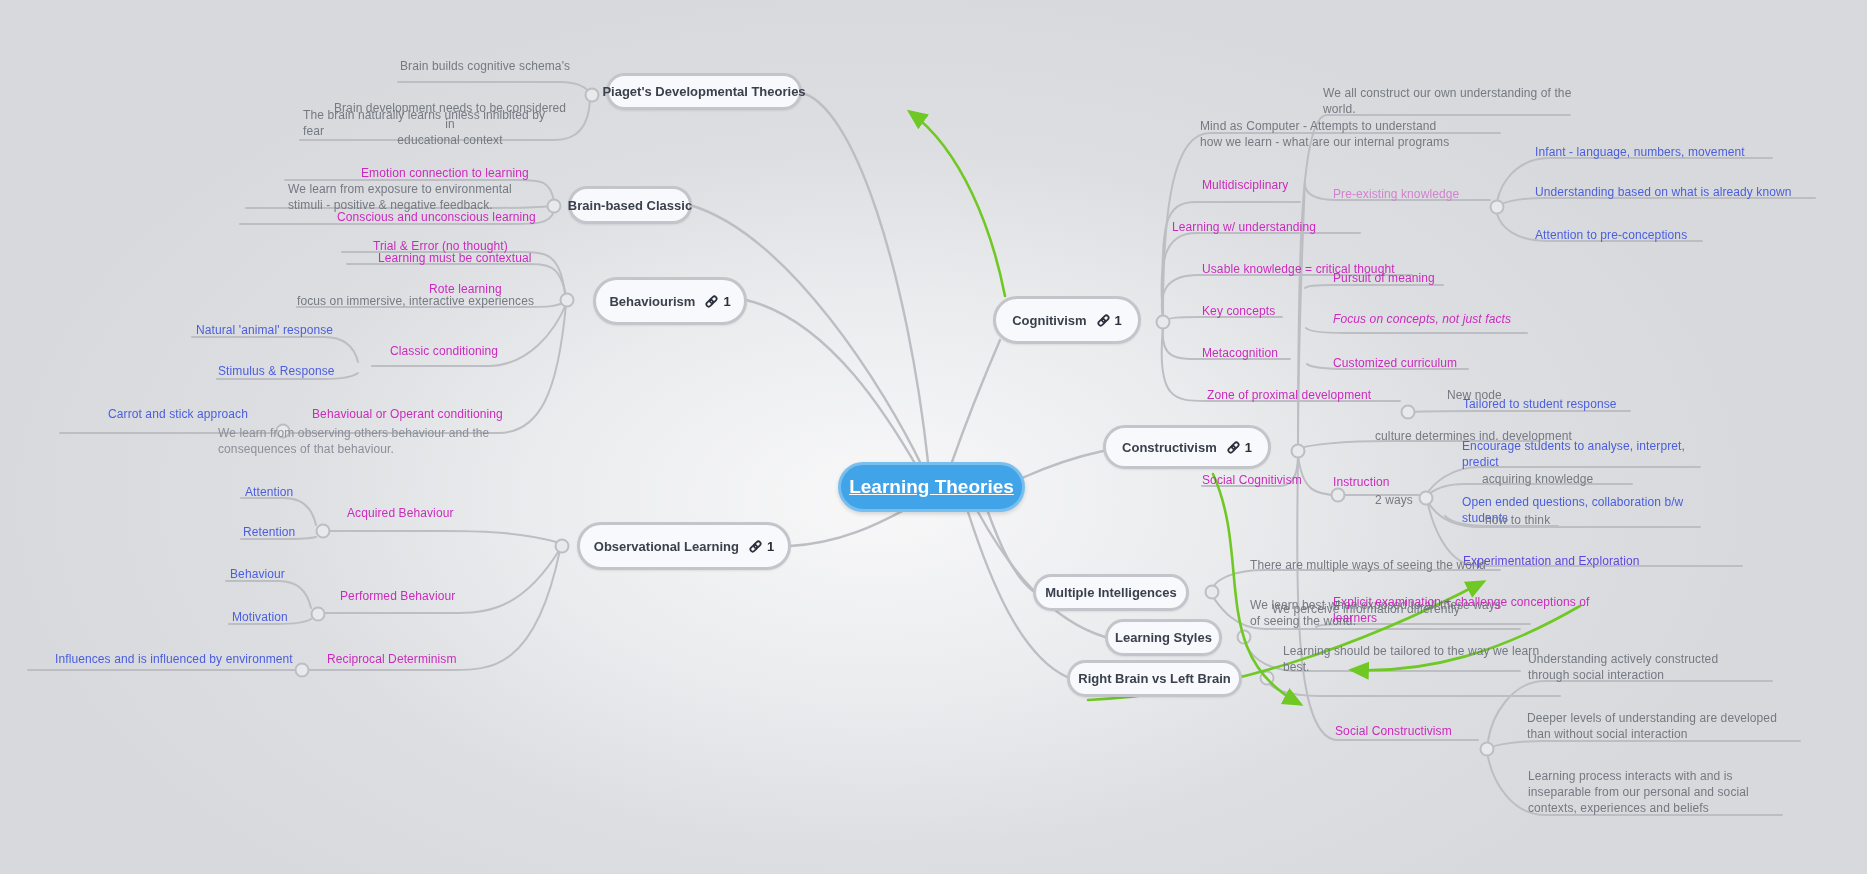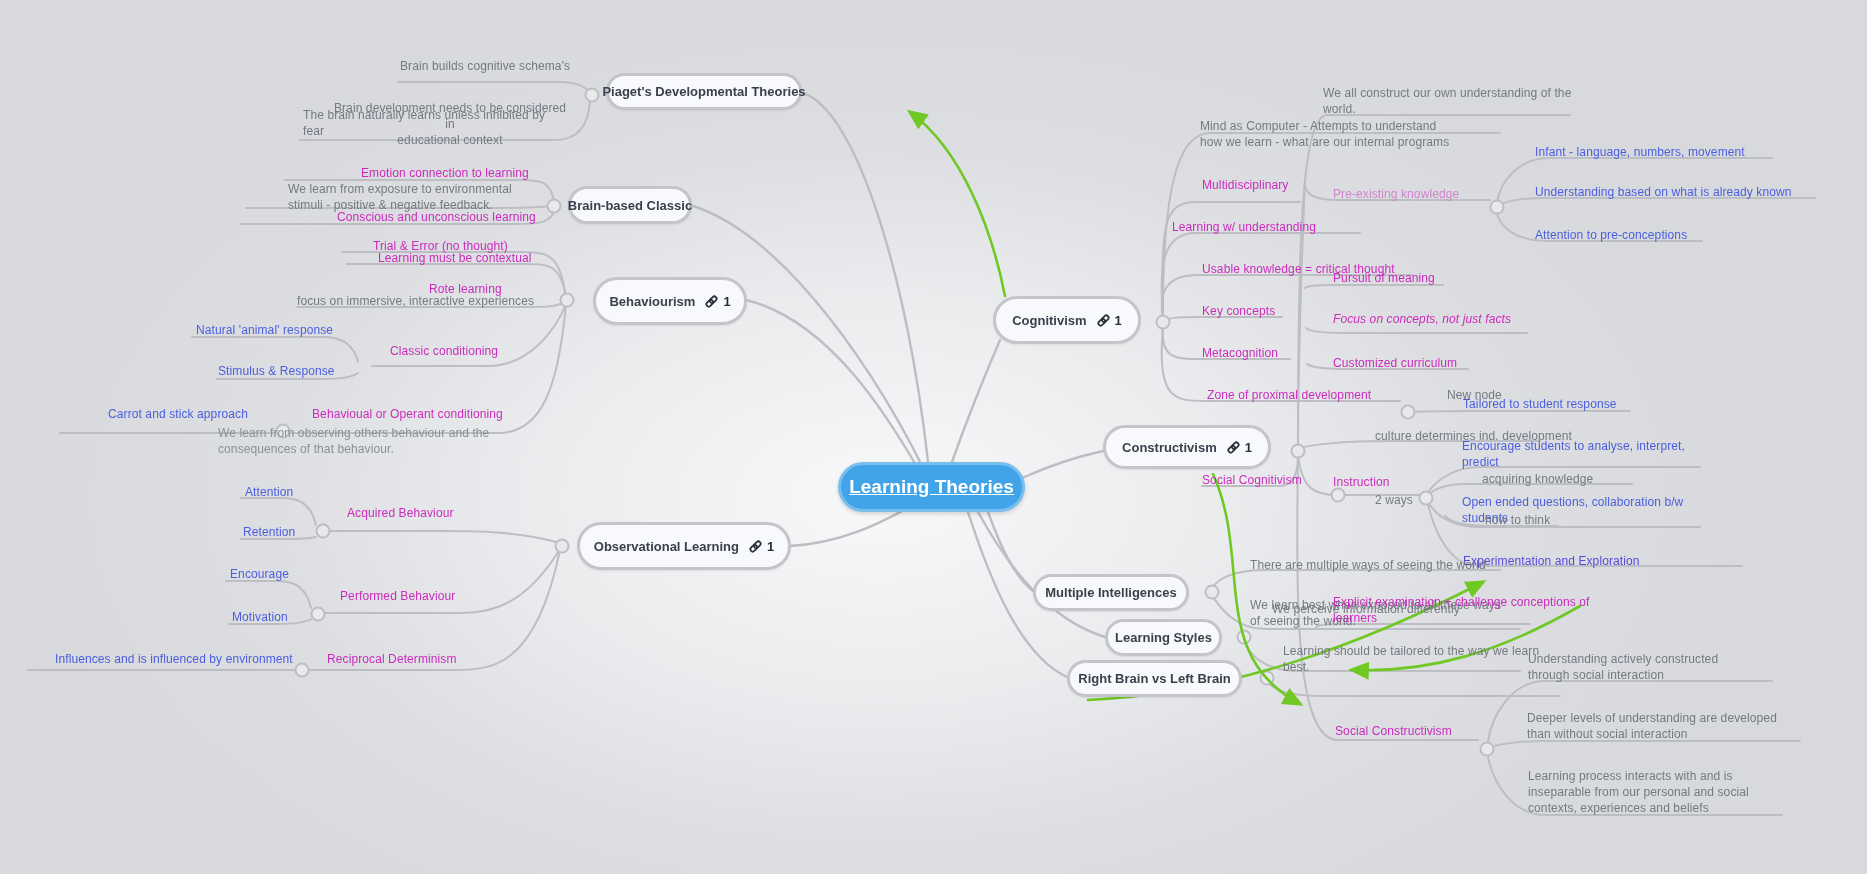--- a/index.html
+++ b/index.html
@@ -234,21 +234,21 @@
     <div class="lbl" style="left: 196px; top: 322px; color: rgb(74, 94, 222);">Natural 'animal' response</div>
     <div class="lbl" style="left: 390px; top: 343px; color: rgb(203, 43, 189);">Classic conditioning</div>
     <div class="lbl" style="left: 218px; top: 363px; color: rgb(74, 94, 222);">Stimulus &amp; Response</div>
     <div class="lbl" style="left: 108px; top: 406px; color: rgb(74, 94, 222);">Carrot and stick approach</div>
     <div class="lbl" style="left: 312px; top: 406px; color: rgb(203, 43, 189);">Behavioual or Operant conditioning</div>
     <div class="lbl" style="left: 218px; top: 425px; color: rgb(138, 143, 152);">We learn from observing others behaviour and the
 consequences of that behaviour.</div>
     <div class="lbl" style="left: 245px; top: 484px; color: rgb(74, 94, 222);">Attention</div>
     <div class="lbl" style="left: 347px; top: 505px; color: rgb(203, 43, 189);">Acquired Behaviour</div>
     <div class="lbl" style="left: 243px; top: 524px; color: rgb(74, 94, 222);">Retention</div>
-    <div class="lbl" style="left: 230px; top: 566px; color: rgb(74, 94, 222);">Encourage</div>
+    <div class="lbl" style="left: 230px; top: 566px; color: rgb(74, 94, 222);">Behaviour</div>
     <div class="lbl" style="left: 340px; top: 588px; color: rgb(203, 43, 189);">Performed Behaviour</div>
     <div class="lbl" style="left: 232px; top: 609px; color: rgb(74, 94, 222);">Motivation</div>
     <div class="lbl" style="left: 55px; top: 651px; color: rgb(74, 94, 222);">Influences and is influenced by environment</div>
     <div class="lbl" style="left: 327px; top: 651px; color: rgb(203, 43, 189);">Reciprocal Determinism</div>
     <div class="lbl" style="left: 1323px; top: 85px; color: rgb(116, 121, 130);">We all construct our own understanding of the
 world.</div>
     <div class="lbl" style="left: 1200px; top: 118px; color: rgb(116, 121, 130);">Mind as Computer - Attempts to understand
 how we learn - what are our internal programs</div>
     <div class="lbl" style="left: 1202px; top: 177px; color: rgb(203, 43, 189);">Multidisciplinary</div>
     <div class="lbl" style="left: 1333px; top: 186px; color: rgb(209, 131, 207);">Pre-existing knowledge</div>

